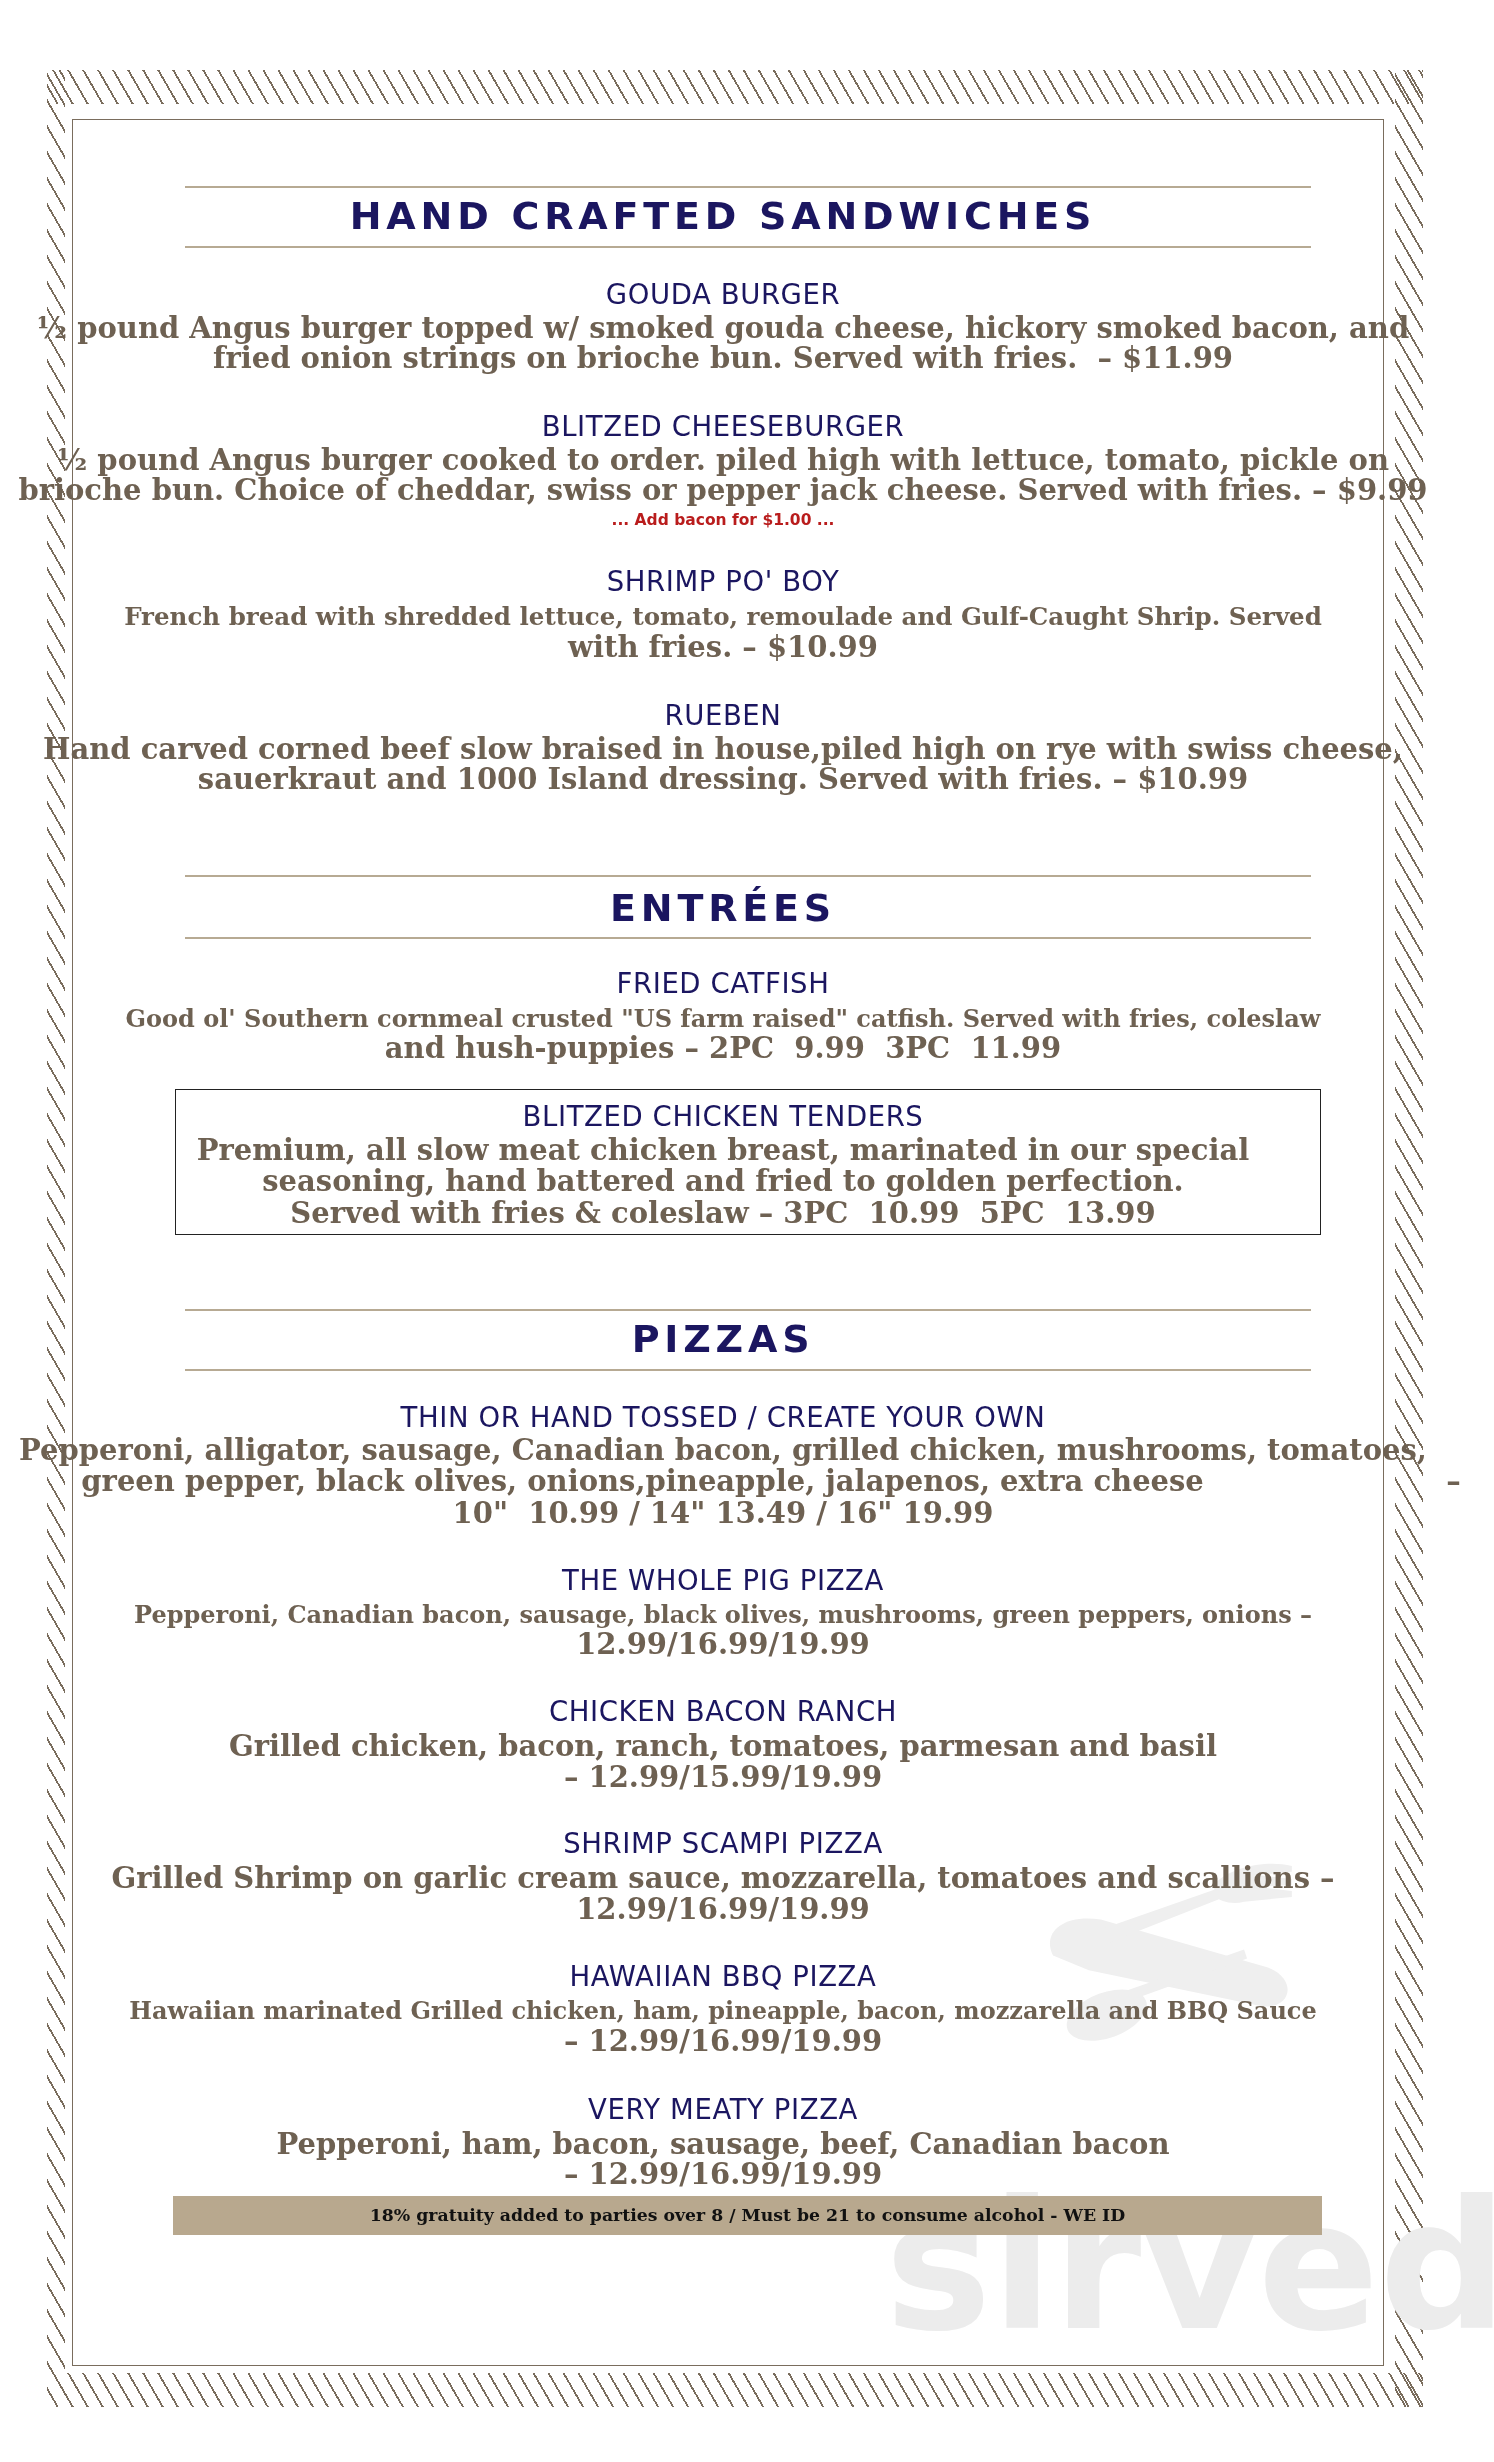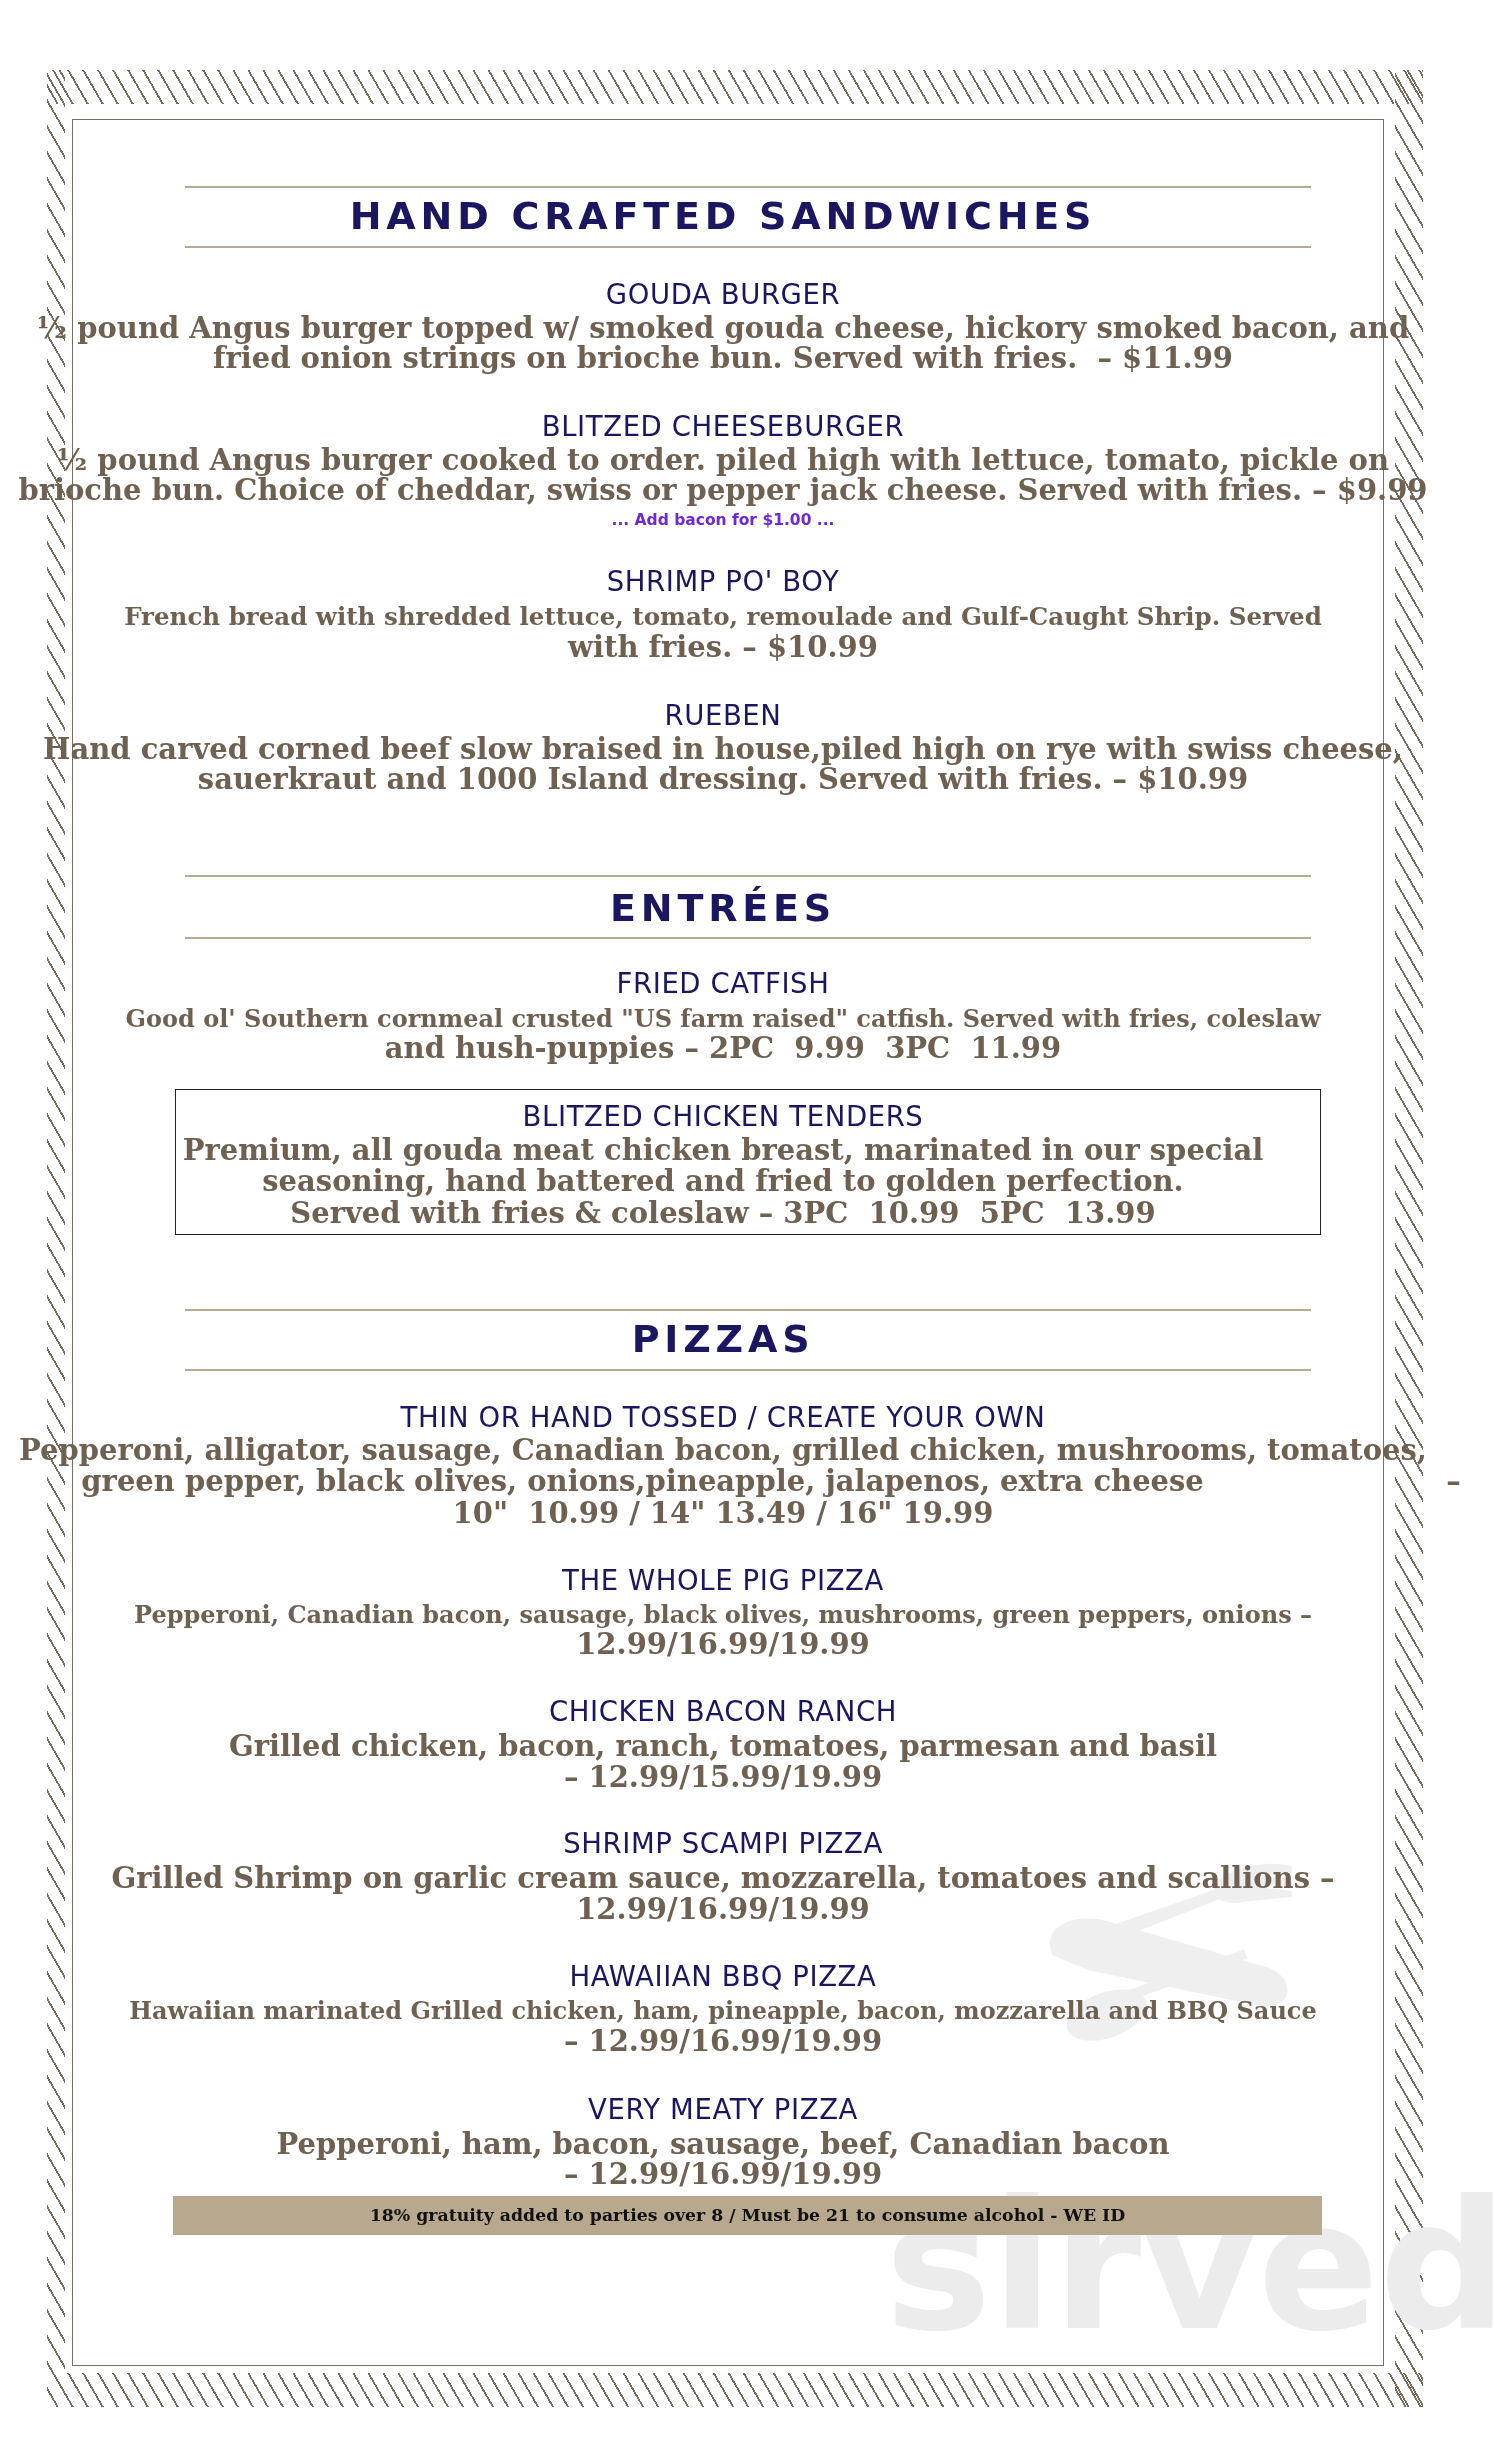--- a/index.html
+++ b/index.html
@@ -4,21 +4,21 @@
 <style>
   html, body { margin:0; padding:0; background:#ffffff; }
   body { width:1495px; height:2462px; position:relative; overflow:hidden; font-family:"Liberation Serif", serif; }
   .hatch { position:absolute; background: repeating-linear-gradient(60deg, transparent 0px, transparent 8.4px, #7a6d5d 8.4px, #7a6d5d 10.2px, transparent 10.2px, transparent 13px); }
   .frame { position:absolute; left:72px; top:119px; width:1312px; height:2247px; border:1.8px solid #7a6d5d; box-sizing:border-box; background:#ffffff; }
   .rule { position:absolute; left:185px; width:1126px; height:2.4px; background:#b7aa93; }
   .line { position:absolute; left:0; width:1446px; text-align:center; white-space:pre; transform:translateY(-50%); }
   .sec-title { color:#1b1660; font-family:"DejaVu Sans", sans-serif; font-weight:bold; font-size:38px; letter-spacing:4.8px; }
   .item-name { color:#1b1660; font-family:"DejaVu Sans", sans-serif; font-size:27.5px; letter-spacing:0.6px; }
   .desc { color:#6e6152; font-family:"DejaVu Serif", serif; font-weight:bold; font-size:29px; }
-  .red { color:#6d28d9; font-family:"DejaVu Sans", sans-serif; font-weight:bold; font-size:15.5px; }
+  .red { color:#b91c1c; font-family:"DejaVu Sans", sans-serif; font-weight:bold; font-size:15.5px; }
   .box { position:absolute; left:175px; top:1089px; width:1146px; height:146px; border:1.8px solid #222; box-sizing:border-box; }
   .banner { position:absolute; left:173px; top:2196px; width:1149px; height:39px; background:#b8a88e; }
   .banner-text { position:absolute; left:0; top:0; width:100%; height:39px; line-height:39px; text-align:center; color:#111; font-family:"DejaVu Serif", serif; font-weight:bold; font-size:17.3px; }
   .watermark { position:absolute; color:#ececec; font-family:"DejaVu Sans", sans-serif; font-weight:bold; pointer-events:none; }
   .wm-icon { position:absolute; left:1017px; top:1842px; width:287px; height:203px; opacity:1; }
 </style>
 </head>
 <body>
 
 <div class="hatch" style="left:47px; top:70px; width:1376px; height:34px;"></div>
@@ -63,21 +63,21 @@
 <div class="rule" style="top:875px;"></div>
 <div class="line sec-title" style="top:908px;">ENTRÉES</div>
 <div class="rule" style="top:937px;"></div>
 
 <div class="line item-name" style="top:983px;">FRIED CATFISH</div>
 <div class="line desc" style="top: 1018px; font-size: 24px;">Good ol' Southern cornmeal crusted "US farm raised" catfish. Served with fries, coleslaw</div>
 <div class="line desc" style="top:1048px;">and hush-puppies – 2PC  9.99  3PC  11.99</div>
 
 <div class="box"></div>
 <div class="line item-name" style="top:1116px;">BLITZED CHICKEN TENDERS</div>
-<div class="line desc" style="top:1150px;">Premium, all gouda meat chicken breast, marinated in our special</div>
+<div class="line desc" style="top:1150px;">Premium, all slow meat chicken breast, marinated in our special</div>
 <div class="line desc" style="top:1181px;">seasoning, hand battered and fried to golden perfection.</div>
 <div class="line desc" style="top:1213px;">Served with fries &amp; coleslaw – 3PC  10.99  5PC  13.99</div>
 
 <div class="rule" style="top:1309px;"></div>
 <div class="line sec-title" style="top:1339px;">PIZZAS</div>
 <div class="rule" style="top:1369px;"></div>
 
 <div class="line item-name" style="top:1417px;">THIN OR HAND TOSSED / CREATE YOUR OWN</div>
 <div class="line desc" style="top:1450px;">Pepperoni, alligator, sausage, Canadian bacon, grilled chicken, mushrooms, tomatoes,</div>
 <div class="line desc" style="top:1481px;padding-left:48px;">green pepper, black olives, onions,pineapple, jalapenos, extra cheese                        –</div>

